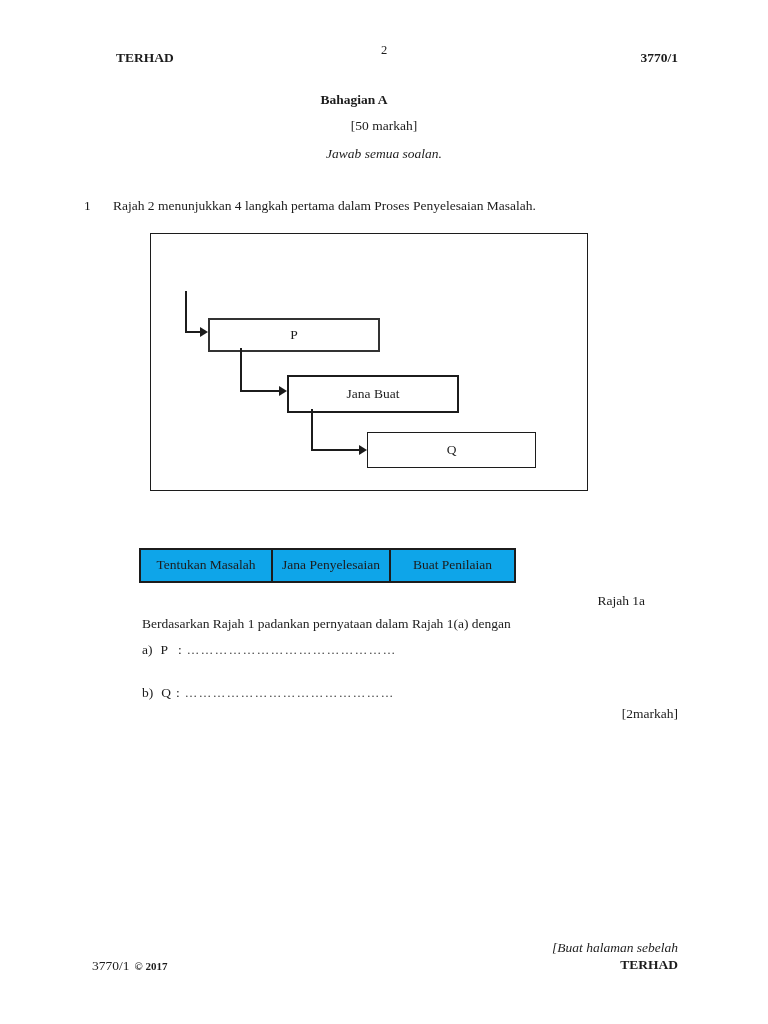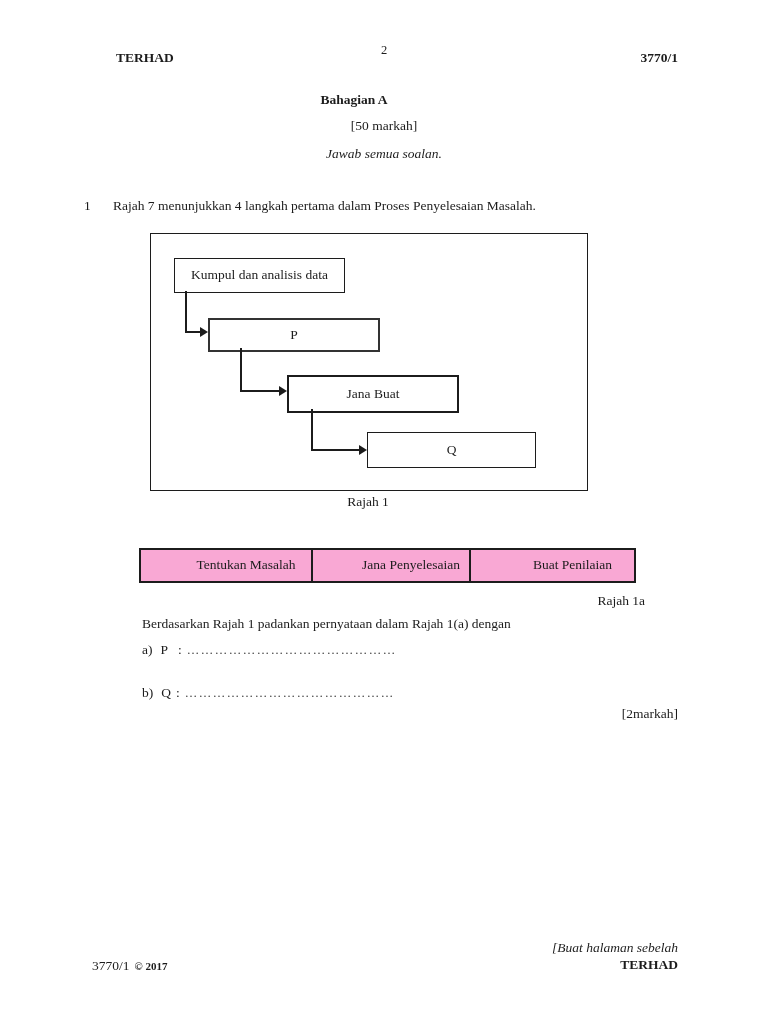--- a/index.html
+++ b/index.html
@@ -56,21 +56,21 @@
   .ch3 { left:160px; top:215px; width:49px; }
   .ah3 { left:208px; top:211px; }
 
   .cap1  { left:150px; top:494px; width:436px; text-align:center; }
 
   
   .mtable { left:139px; top:548px; display:flex; }
   .mcell {
     display:flex; align-items:center; justify-content:center;
     height:31px; border:2px solid #1c1c1c; margin-left:-2px;
-    background:#f9a8d4; font-size:13.5px; text-align:center;padding-left:40px;
+    background:#0ea5e9; font-size:13.5px; text-align:center;
   }
   .mc0 { width:130px; margin-left:0; }
   .mc1 { width:116px; }
   .mc2 { width:121px; border-width:2.5px; }
   .mc3 { width:123px; }
 
   .cap1a { left:139px; top:593px; width:506px; text-align:right; }
 
   .task-instr { left:142px; top:616px; }
 
@@ -100,41 +100,39 @@
   <div class="abs hdr-page">2</div>
   <div class="abs hdr-right">3770/1</div>
 
   <div class="abs sec-title">Bahagian A</div>
   <div class="abs sec-marks">[50 markah]</div>
   <div class="abs sec-instr">
     <span>Jawab </span><span class="bold">semua</span><span> soalan.</span>
   </div>
 
   <div class="abs q-num">1</div>
-  <div class="abs q-text">Rajah 7 menunjukkan 4 langkah pertama dalam Proses Penyelesaian Masalah.</div>
+  <div class="abs q-text">Rajah 2 menunjukkan 4 langkah pertama dalam Proses Penyelesaian Masalah.</div>
 
   <div class="abs flowchart">
-    <div class="flow-box fb1">Kumpul dan analisis data</div>
     <div class="flow-box fb2">P</div>
     <div class="flow-box fb3">Jana Buat</div>
     <div class="flow-box fb4">Q</div>
 
     <div class="conn-v cv1"></div>
     <div class="conn-h ch1"></div>
     <div class="arrowhead ah1"></div>
 
     <div class="conn-v cv2"></div>
     <div class="conn-h ch2"></div>
     <div class="arrowhead ah2"></div>
 
     <div class="conn-v cv3"></div>
     <div class="conn-h ch3"></div>
     <div class="arrowhead ah3"></div>
   </div>
-  <div class="abs cap1">Rajah 1</div>
 
   <div class="abs mtable">
     <div class="mcell mc0">Tentukan Masalah</div>
     <div class="mcell mc1">Jana Penyelesaian</div>
     <div class="mcell mc3">Buat Penilaian</div>
   </div>
   <div class="abs cap1a">Rajah 1a</div>
 
   <div class="abs task-instr">Berdasarkan Rajah 1 padankan pernyataan dalam Rajah 1(a) dengan</div>
 

